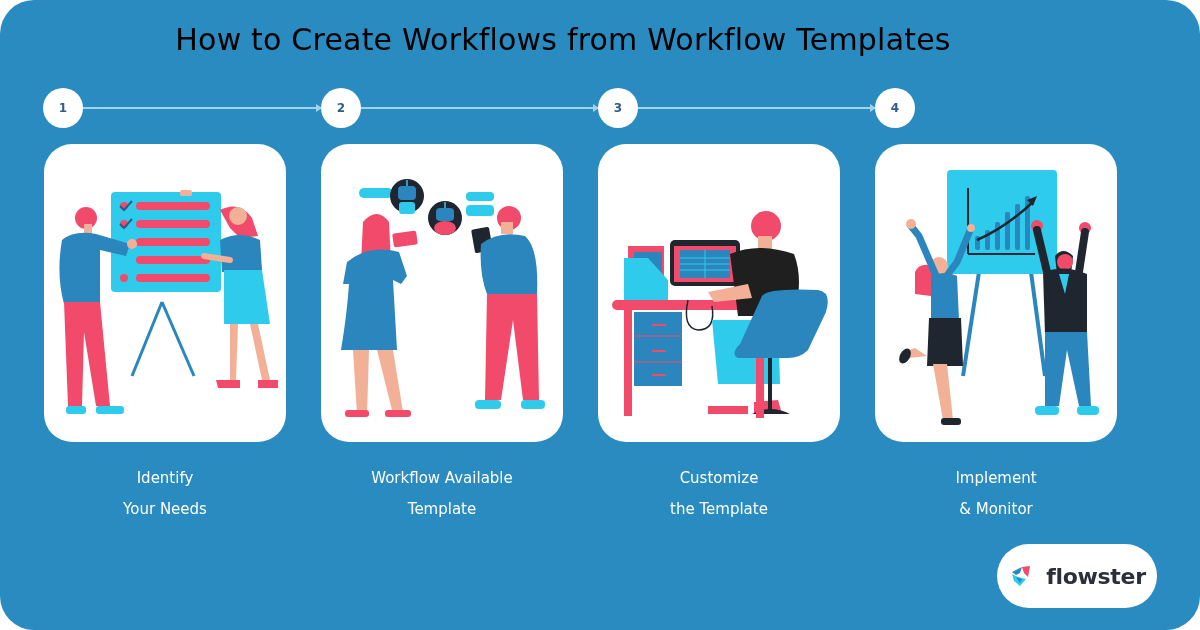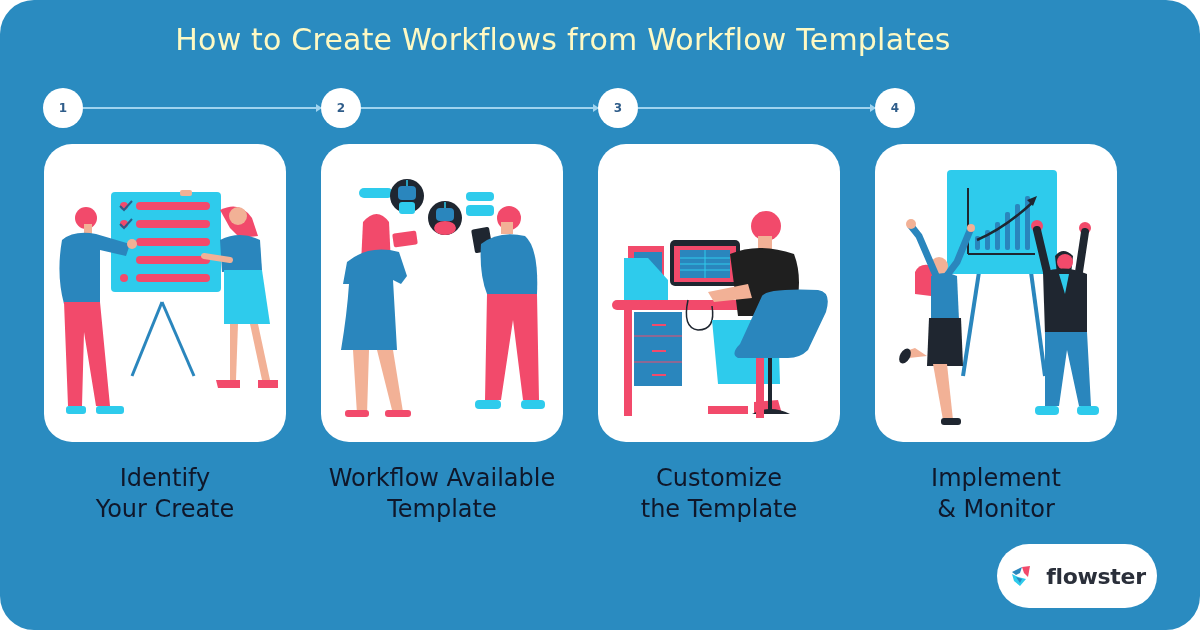--- a/index.html
+++ b/index.html
@@ -1,24 +1,24 @@
 <!DOCTYPE html>
 <html><head>
   <meta charset="utf-8">
   <style>
     html, body { margin:0; padding:0; }
     body { width:1200px; height:630px; background:#ffffff; position:relative; overflow:hidden; font-family:"Liberation Sans", sans-serif; }
     .canvas { position:absolute; left:0; top:0; width:1200px; height:630px; background:#2a8bc0; border-radius:34px; overflow:hidden; }
-    .title { position:absolute; left:0; width:1126px; top:22px; text-align:center; color:#fef9c3; font-size:30px; font-weight:400; letter-spacing:0.2px; font-family:"DejaVu Sans", sans-serif; }
+    .title { position:absolute; left:0; width:1126px; top:22px; text-align:center; color:#000000; font-size:30px; font-weight:400; letter-spacing:0.2px; font-family:"DejaVu Sans", sans-serif; }
     .connector { position:absolute; top:107px; height:2px; background:#9fd3ef; }
     .connector .arrowhead { position:absolute; right:-1px; top:-3px; width:0; height:0; border-left:6px solid #9fd3ef; border-top:4px solid transparent; border-bottom:4px solid transparent; }
     .step-circle { position:absolute; top:88px; width:40px; height:40px; border-radius:50%; background:#ffffff; color:#2f5d8a; font-weight:700; font-size:12px; display:flex; align-items:center; justify-content:center; font-family:"DejaVu Sans", sans-serif; }
     .card { position:absolute; top:144px; width:242px; height:298px; background:#ffffff; border-radius:28px; overflow:hidden; }
     .card svg { position:absolute; left:0; top:0; width:242px; height:298px; }
-    .label { position:absolute; top:463px; width:242px; text-align:center; color:#0f172a; font-size:24px; line-height:31px; font-family:"DejaVu Sans", sans-serif; font-weight:400; }
+    .label { position:absolute; top:463px; width:242px; text-align:center; color:#ffffff; font-size:15px; line-height:31px; font-family:"DejaVu Sans", sans-serif; font-weight:400; }
     .label span { display:block; }
     .logo-pill { position:absolute; left:997px; top:544px; width:160px; height:64px; background:#ffffff; border-radius:32px; display:flex; align-items:center; justify-content:center; gap:12px; }
     .logo-text { font-size:22px; font-weight:700; color:#2a2f3a; font-family:"DejaVu Sans", sans-serif; letter-spacing:-0.3px; }
   </style>
 </head>
 <body>
 
 <div class="canvas">
 
   <div class="title">How to Create Workflows from Workflow Templates</div>
@@ -192,21 +192,21 @@
       <path d="M168 128 Q190 120 212 130 L212 190 L170 190Z" fill="#1f2630"></path>
       <path d="M184 130 L194 130 L190 150Z" fill="#2ecbec"></path>
       <path d="M170 188 L212 188 L216 262 L204 262 L192 206 L184 262 L170 262Z" fill="#2a86bd"></path>
       <rect x="160" y="262" width="24" height="9" rx="4" fill="#2ecbec"></rect>
       <rect x="202" y="262" width="22" height="9" rx="4" fill="#2ecbec"></rect>
     </svg>
   </div>
 
   <div class="label" style="left:44px;">
     <span>Identify</span>
-    <span>Your Create</span>
+    <span>Your Needs</span>
   </div>
   <div class="label" style="left:321px;">
     <span>Workflow Available</span>
     <span>Template</span>
   </div>
   <div class="label" style="left:875px;">
     <span>Implement</span>
     <span>&amp; Monitor</span>
   </div>
   <div class="label" style="left:598px;">

